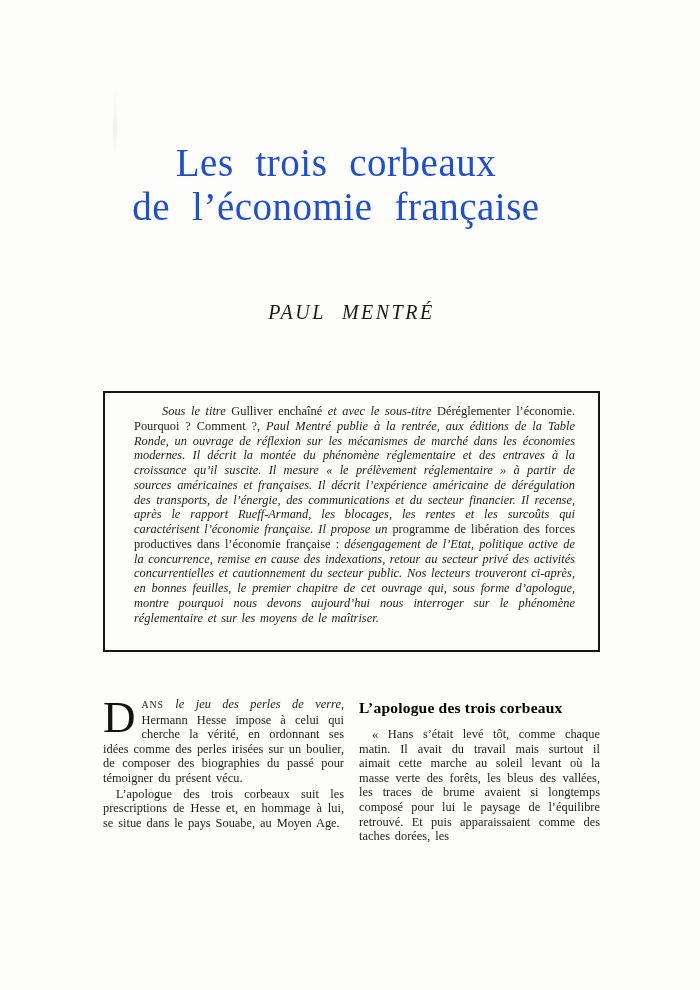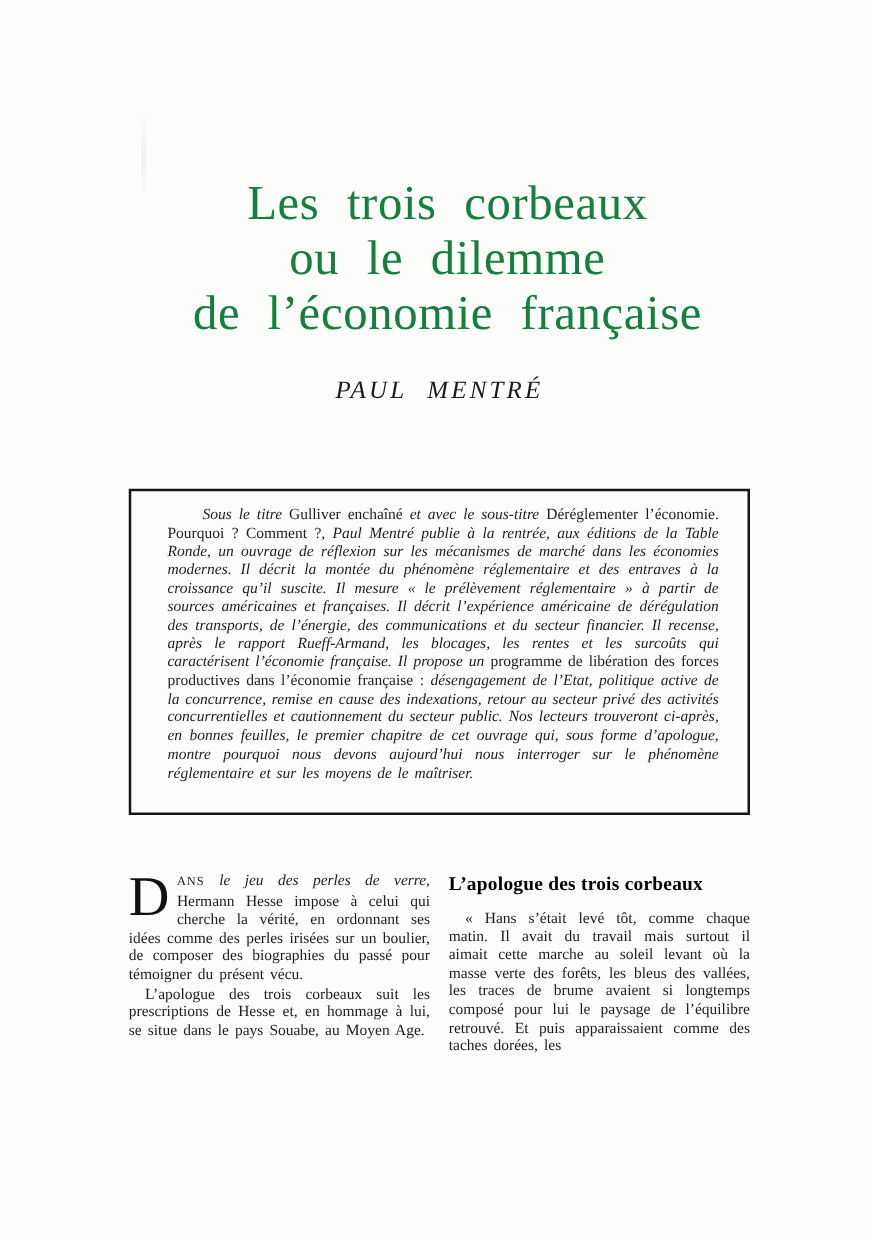--- a/index.html
+++ b/index.html
@@ -15,23 +15,23 @@
   }
   .page{
     position:relative;width:700px;height:990px;background:var(--paper);overflow:hidden;
   }
   .scan-smudge{
     position:absolute;left:113px;top:88px;width:4px;height:68px;
     background:linear-gradient(#fdfdfc, #e9e9e7 60%, #fdfdfc);
     opacity:.55;border-radius:2px;
   }
   .title{
-    position:absolute;top:141px;left:98px;width:520px;margin:0;
+    position:absolute;top:141px;left:76px;width:520px;margin:0;
     text-align:center;font-weight:400;font-size:39px;line-height:44px;
-    letter-spacing:0.5px;word-spacing:0.30em;color:#15803d;
+    letter-spacing:0.5px;word-spacing:0.30em;color:#1d4ed8;
   }
   .title-line{display:block;}
   .author{
     position:absolute;top:301px;left:103px;width:497px;
     text-align:center;font-style:italic;font-size:20px;
     letter-spacing:2.5px;word-spacing:9px;color:#1a1a1a;
   }
   .abstract-box{
     position:absolute;left:103px;top:391px;width:497px;height:261px;
     border:2px solid var(--rule);
@@ -72,21 +72,20 @@
 </style>
 </head>
 <body>
 
 <div class="page">
 
   <div class="scan-smudge"></div>
 
   <h1 class="title">
     <span class="title-line">Les trois corbeaux</span>
-    <span class="title-line">ou le dilemme</span>
     <span class="title-line">de l’économie française</span>
   </h1>
 
   <div class="author">PAUL MENTRÉ</div>
 
   <div class="abstract-box">
     <p class="abstract-text"><span class="seg-i">Sous le titre </span><span class="seg-r">Gulliver enchaîné</span><span class="seg-i"> et avec le sous-titre </span><span class="seg-r">Déréglementer l’économie. Pourquoi ? Comment ?,</span><span class="seg-i"> Paul Mentré publie à la rentrée, aux éditions de la Table Ronde, un ouvrage de réflexion sur les mécanismes de marché dans les économies modernes. Il décrit la montée du phénomène réglementaire et des entraves à la croissance qu’il suscite. Il mesure « le prélèvement réglementaire » à partir de sources américaines et françaises. Il décrit l’expérience américaine de dérégulation des transports, de l’énergie, des communications et du secteur financier. Il recense, après le rapport Rueff-Armand, les blocages, les rentes et les surcoûts qui caractérisent l’économie française. Il propose un </span><span class="seg-r">programme de libération des forces productives dans l’économie française : </span><span class="seg-i">désengagement de l’Etat, politique active de la concurrence, remise en cause des indexations, retour au secteur privé des activités concurrentielles et cautionnement du secteur public. Nos lecteurs trouveront ci-après, en bonnes feuilles, le premier chapitre de cet ouvrage qui, sous forme d’apologue, montre pourquoi nous devons aujourd’hui nous interroger sur le phénomène réglementaire et sur les moyens de le maîtriser.</span></p>
   </div>
 
   <div class="columns">

